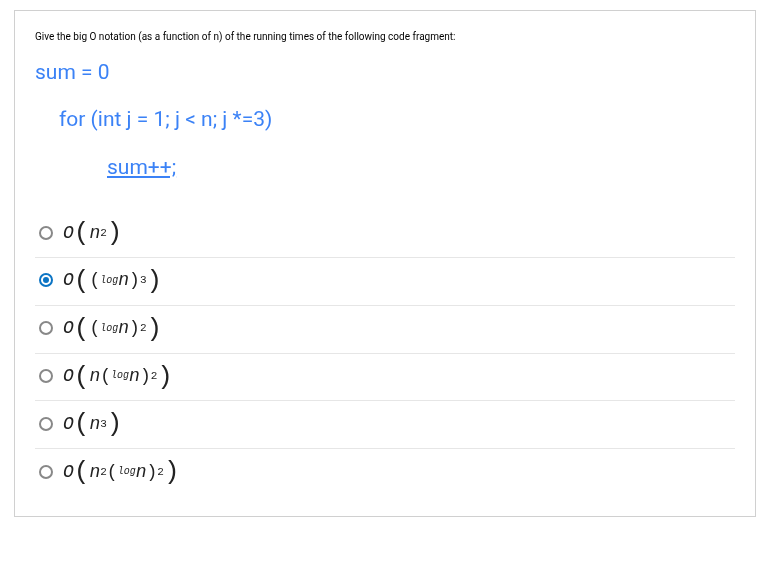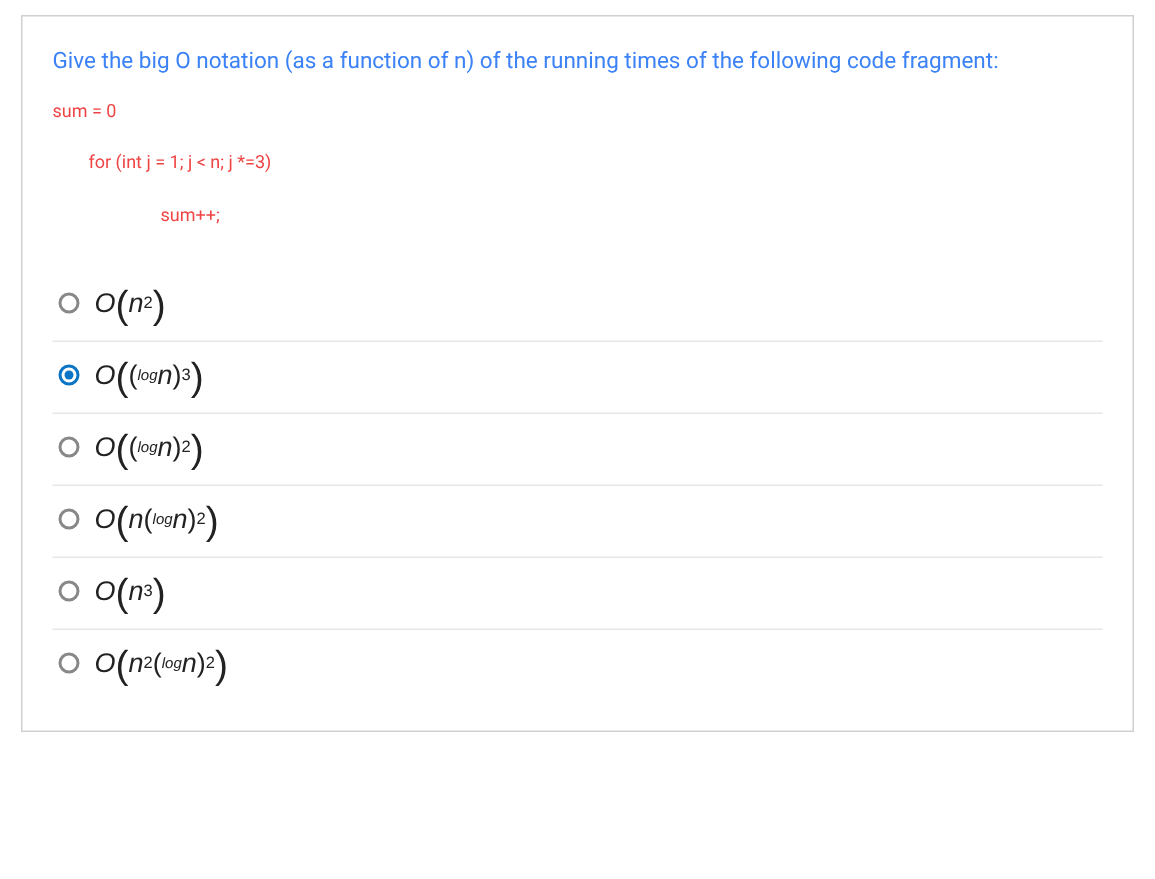--- a/index.html
+++ b/index.html
@@ -12,34 +12,34 @@
       background: #ffffff;
       padding: 10px 14px;
       width: 770px;
       color: #333333;
     }
     .container {
       border: 1px solid #d0d0d0;
       padding: 18px 20px 20px 20px;
     }
     .question-text {
-      font-size: 15px;
+      font-size: 10px;
       line-height: 1.5;
-      color: #3b82f6;
+      color: #000000;
       margin-bottom: 14px;
     }
     .code-line {
-      font-size: 12px;
+      font-size: 21px;
       line-height: 1.4;
-      color: #ef4444;
+      color: #3b82f6;
       margin-bottom: 18px;
     }
     .indent-1 { padding-left: 24px; }
     .indent-2 { padding-left: 48px; }
-    .indent-3 { padding-left: 72px; }
+    .indent-3 { padding-left: 72px; text-decoration: underline; }
     .options {
       margin-top: 28px;
     }
     .option {
       display: flex;
       align-items: center;
       padding: 12px 4px 14px 4px;
       border-bottom: 1px solid #e6e6e6;
       gap: 10px;
     }
@@ -61,21 +61,21 @@
       content: "";
       position: absolute;
       width: 6px;
       height: 6px;
       background: #0b74c4;
       border-radius: 50%;
       top: 2px;
       left: 2px;
     }
     .math {
-      font-family: Liberation Sans, sans-serif;
+      font-family: Liberation Mono, monospace;
       font-style: italic;
       font-size: 18px;
       color: #222222;
       display: inline-flex;
       align-items: center;
     }
     .paren-big {
       font-style: normal;
       font-size: 26px;
       line-height: 0.8;

